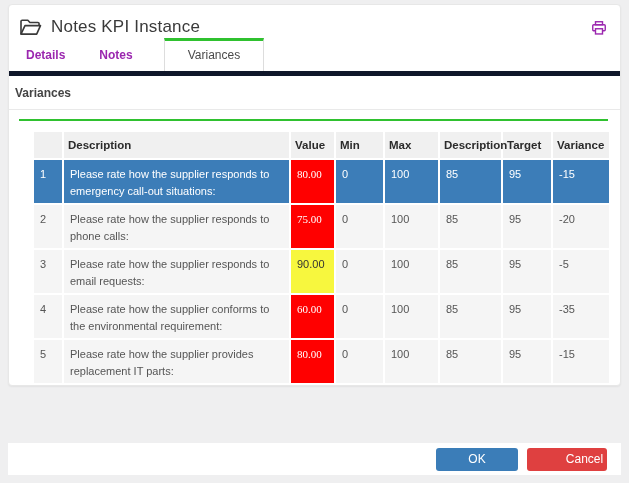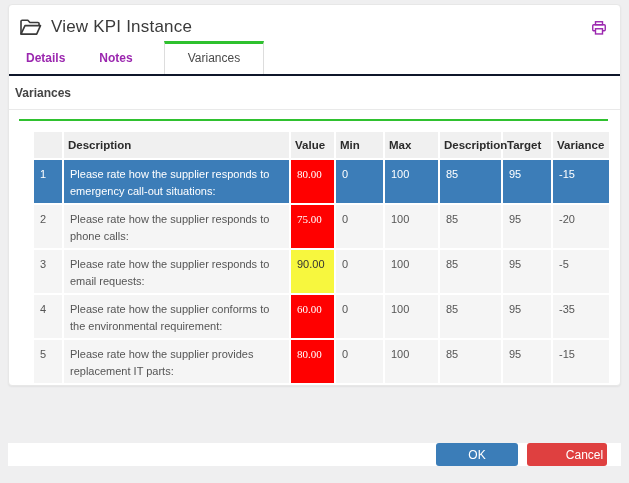--- a/index.html
+++ b/index.html
@@ -20,21 +20,21 @@
   }
   .folder-icon { margin-right:9px; display:inline-flex; }
   .dlg-title { font-size:17px; font-weight:500; color:#3a3a3a; letter-spacing:0.2px; }
   .print-btn {
     position:absolute; right:13px; top:15px; cursor:pointer; display:inline-flex;
     background:none; border:none; padding:1px;
   }
   
   .tabbar {
     display:flex; align-items:flex-end; margin-top:4px; height:31px;
-    border-bottom:2px solid #0f172a; position:relative;
+    border-bottom:5px solid #0f172a; position:relative;
   }
   .tab-link {
     font-size:12px; font-weight:bold; color:#9b27af; padding:8px 17px 9px 17px;
     cursor:pointer; background:none; border:none;
   }
   .tab-active {
     font-size:12px; color:#4a4a4a; font-weight:normal; background:#fff;
     border:1px solid #ddd; border-bottom:none; border-top:3px solid #2fc12f;
     padding:7px 23px 9px 23px; margin-left:14px; cursor:default;
   }
@@ -55,21 +55,21 @@
     padding:7px 4px; white-space:nowrap;
   }
   tbody td {
     background:#f5f5f5; padding:6px 6px 4px 6px; vertical-align:top; line-height:1.5;
   }
   tbody tr.selected td { background:#3c7db8; color:#ffffff; }
   td.val-red { background:#ff0000 !important; color:#ffffff;font-family:Liberation Serif, serif; }
   td.val-yellow { background:#f7f73e !important; color:#333333;margin-left:28px; }
   
   .footer-bar {
-    position:absolute; left:8px; top:443px; width:613px; height:23px;
+    position:absolute; left:8px; top:443px; width:613px; height:32px;
     background:#ffffff; display:flex; justify-content:flex-end; align-items:center;
     gap:9px; padding-right:14px;
   }
   .btn {
     width:82px; height:23px; border:none; border-radius:3px; color:#fff;
     font-size:12px; font-family:"Liberation Sans", sans-serif; cursor:pointer;
   }
   .btn-ok { background:#3b7db8; }
   .btn-cancel { background:#df4040; width:80px;padding-left:35px; }
 </style>
@@ -78,21 +78,21 @@
 
 <div class="main-panel">
 
   <div class="dlg-header">
     <span class="folder-icon">
       <svg width="23" height="19" viewBox="0 0 24 20">
         <path d="M2 17 V3.5 a1.2 1.2 0 0 1 1.2 -1.2 h6 l2.2 2.4 h8.4 a1.2 1.2 0 0 1 1.2 1.2 V8" fill="none" stroke="#3a3a3a" stroke-width="1.7" stroke-linejoin="round"></path>
         <path d="M2 17 L6.2 8 h16.3 l-4 9 z" fill="none" stroke="#3a3a3a" stroke-width="1.7" stroke-linejoin="round"></path>
       </svg>
     </span>
-    <span class="dlg-title">View KPI Instance</span>
+    <span class="dlg-title">Notes KPI Instance</span>
     <button class="print-btn" title="Print">
       <svg width="14" height="14" viewBox="0 0 14 14">
         <rect x="3.5" y="0.75" width="7" height="3" fill="none" stroke="#9b27af" stroke-width="1.4"></rect>
         <rect x="0.75" y="3.75" width="12.5" height="6" rx="1" fill="none" stroke="#9b27af" stroke-width="1.4"></rect>
         <rect x="3.5" y="7.75" width="7" height="5.2" fill="#ffffff" stroke="#9b27af" stroke-width="1.4"></rect>
       </svg>
     </button>
   </div>
 
   <div class="tabbar">

